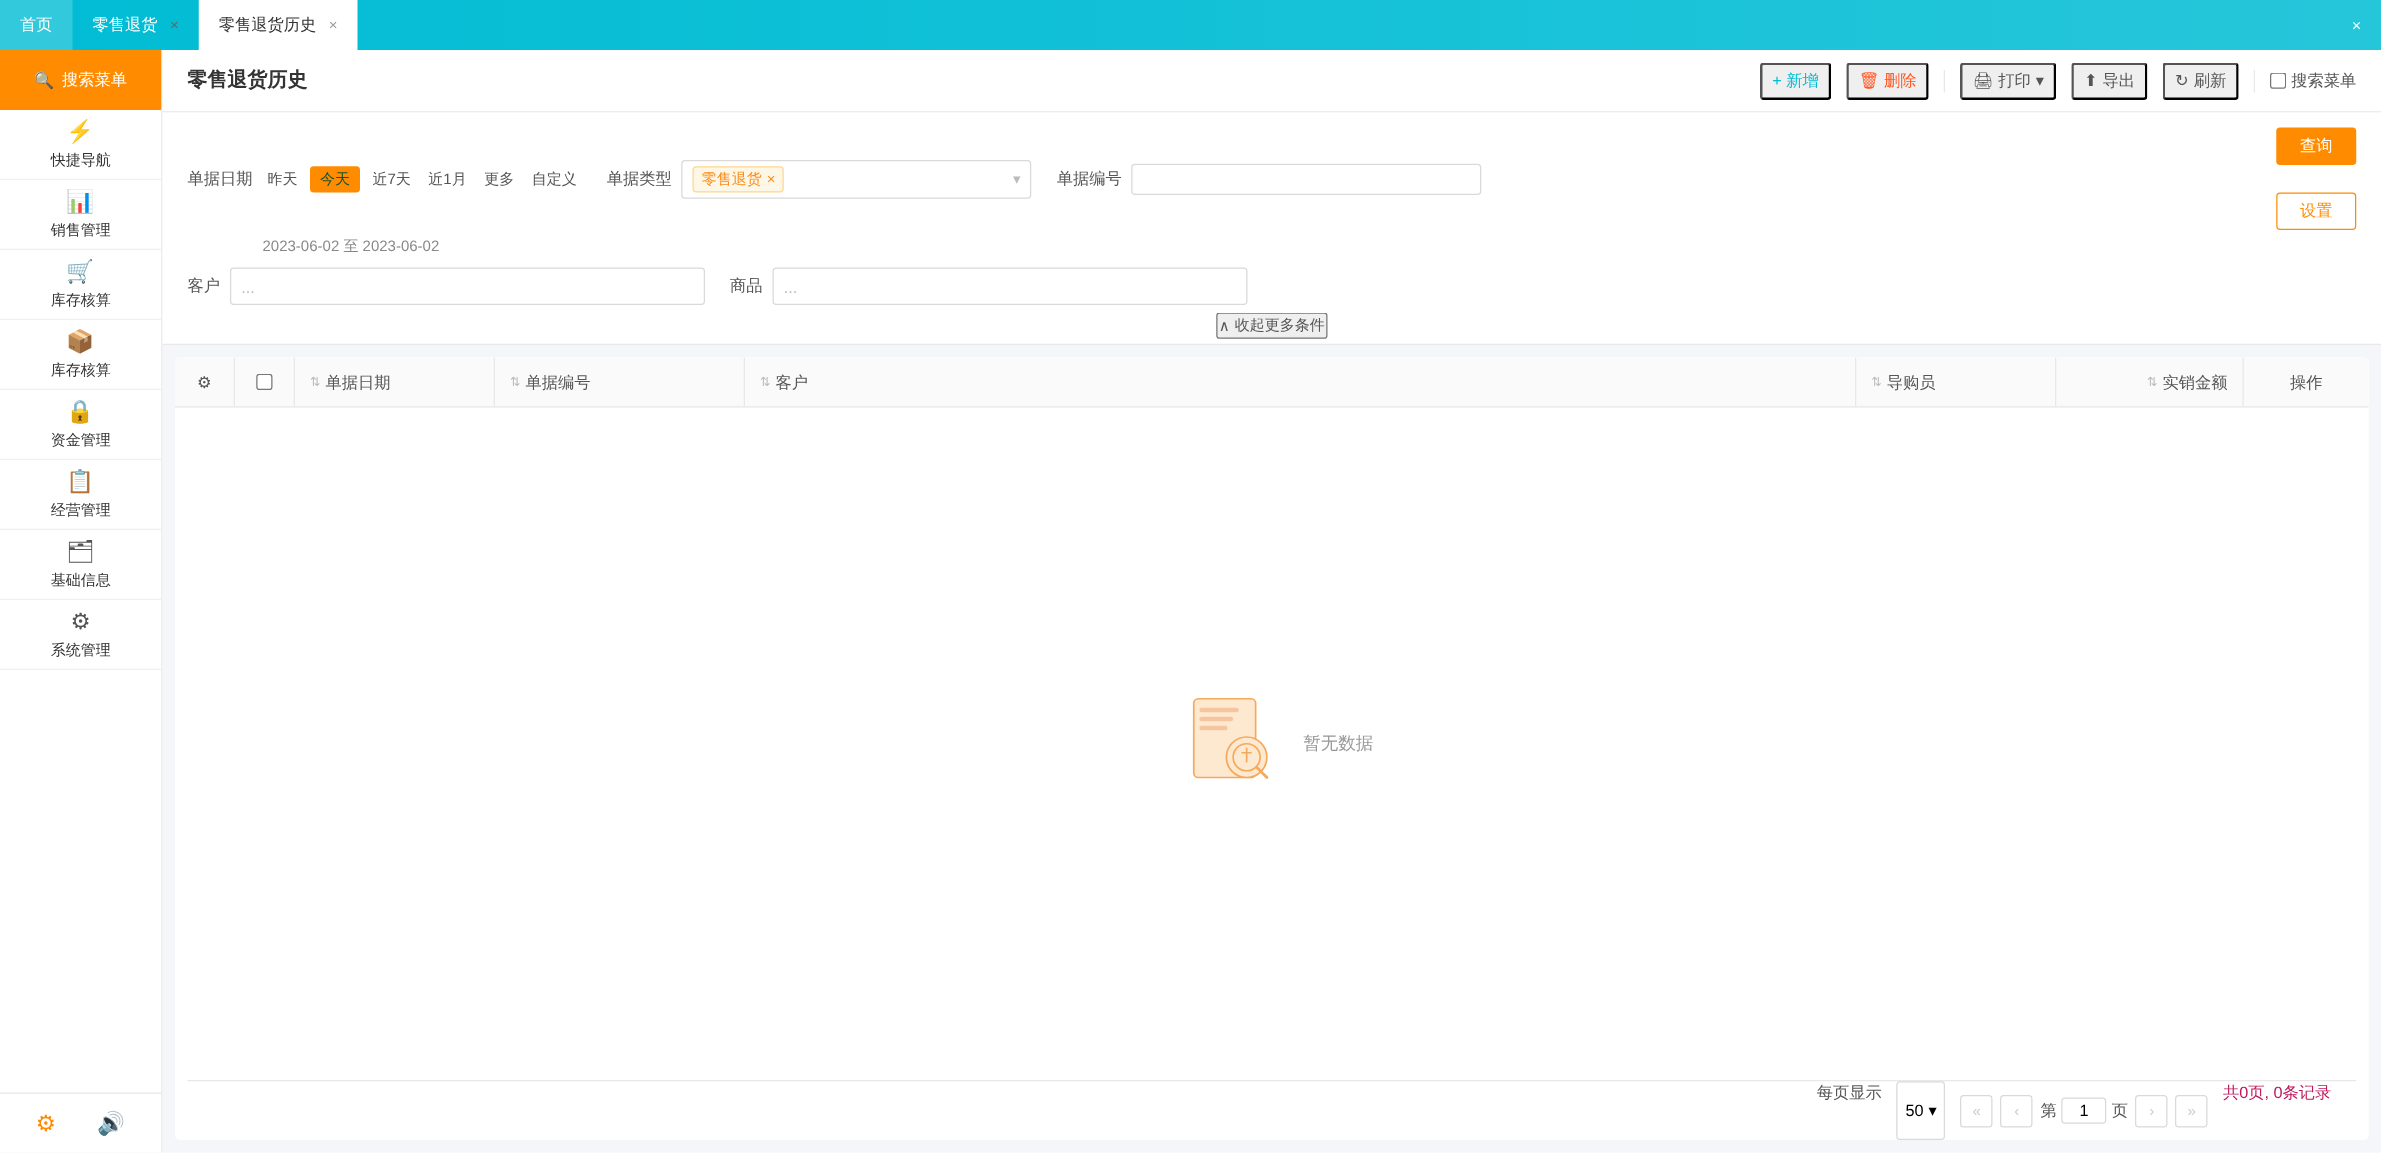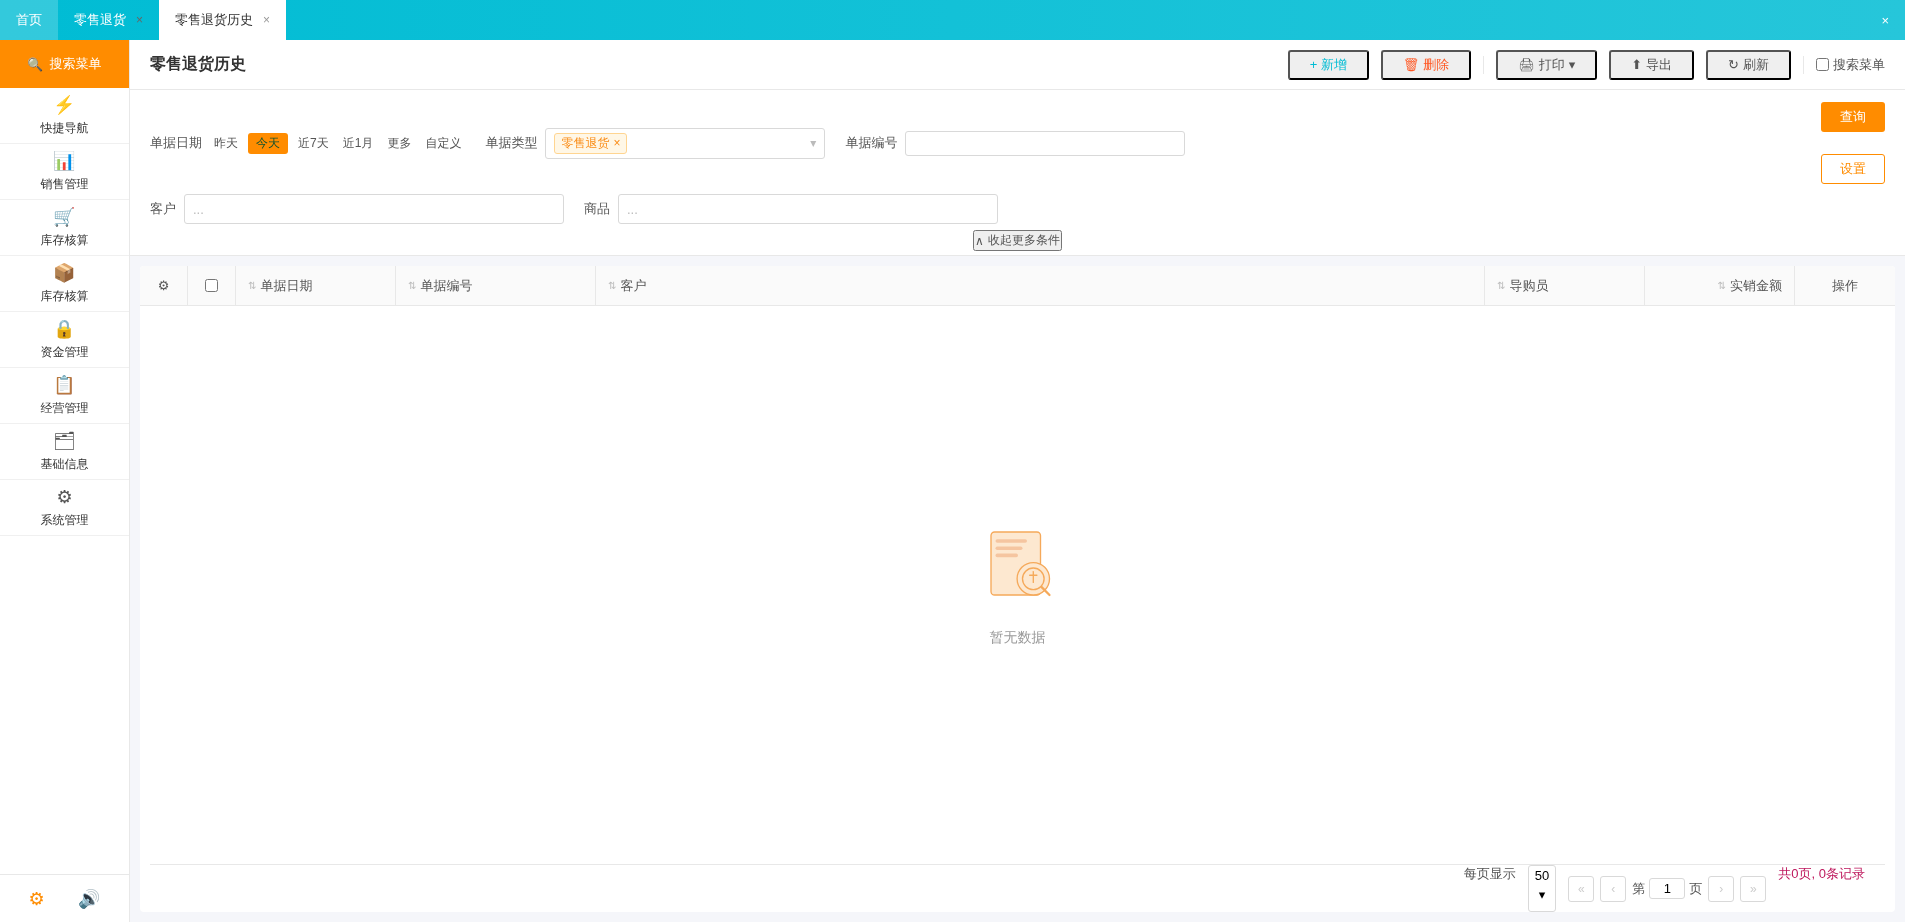--- a/index.html
+++ b/index.html
@@ -141,21 +141,21 @@
       align-items: center;
       gap: 12px;
     }
     .toolbar-btn {
       display: flex;
       align-items: center;
       gap: 4px;
       font-size: 13px;
       color: #555;
       cursor: pointer;
-      padding: 4px 20px;
+      padding: 4px 8px;
       border-radius: 3px;
     }
     .toolbar-btn.add { color: #00bcd4; }
     .toolbar-btn.delete { color: #ff5722; }
     .toolbar-btn.print { color: #555; }
     .toolbar-btn.export { color: #555; }
     .toolbar-btn.refresh { color: #555; }
     .checkbox-label {
       display: flex;
       align-items: center;
@@ -288,21 +288,21 @@
     .th.billno { width: 200px; }
     .th.customer { flex: 1; }
     .th.guide { width: 160px; }
     .th.amount { width: 150px; justify-content: flex-end; }
     .th.action { width: 100px; justify-content: center; border-right: none; }
 
     
     .empty-state {
       flex: 1;
       display: flex;
-      flex-direction: column;
+      flex-direction: row;
       align-items: center;
       justify-content: center;
       gap: 16px;
     }
     .empty-icon {
       width: 90px;
       height: 90px;
     }
     .empty-text {
       font-size: 14px;
@@ -324,21 +324,20 @@
     .page-size-label { font-size: 13px; color: #555; }
     .page-size-select {
       border: 1px solid #d9d9d9;
       border-radius: 3px;
       padding: 2px 6px;
       font-size: 13px;
       cursor: pointer;
       display: flex;
       align-items: center;
       gap: 4px;
-      flex-direction: column;
     }
     .page-nav { display: flex; align-items: center; gap: 6px; }
     .page-nav-btn {
       width: 26px; height: 26px;
       display: flex; align-items: center; justify-content: center;
       border: 1px solid #d9d9d9;
       border-radius: 3px;
       font-size: 12px;
       color: #555;
       cursor: pointer;
@@ -518,20 +517,23 @@
           <span class="filter-label">单据编号</span>
           <input class="filter-input" type="text" style="width: 280px;">
         </div>
 
         <div class="query-setting-group">
           <button class="query-btn">查询</button>
           <button class="setting-btn">设置</button>
         </div>
       </div>
 
+      <div style="margin-left: 60px; margin-top: -6px; margin-bottom: 8px;">
+        <span class="date-range">2023-06-02 至 2023-06-02</span>
+      </div>
 
       <div class="filter-row" style="margin-bottom:0;">
 
         <div class="filter-group">
           <span class="filter-label">客户</span>
           <div class="filter-select" style="width:380px; border:1px solid #d9d9d9; border-radius:3px; padding:4px 8px; display:flex; align-items:center; min-height:30px;">
             <span class="placeholder-text">...</span>
           </div>
         </div>
 

